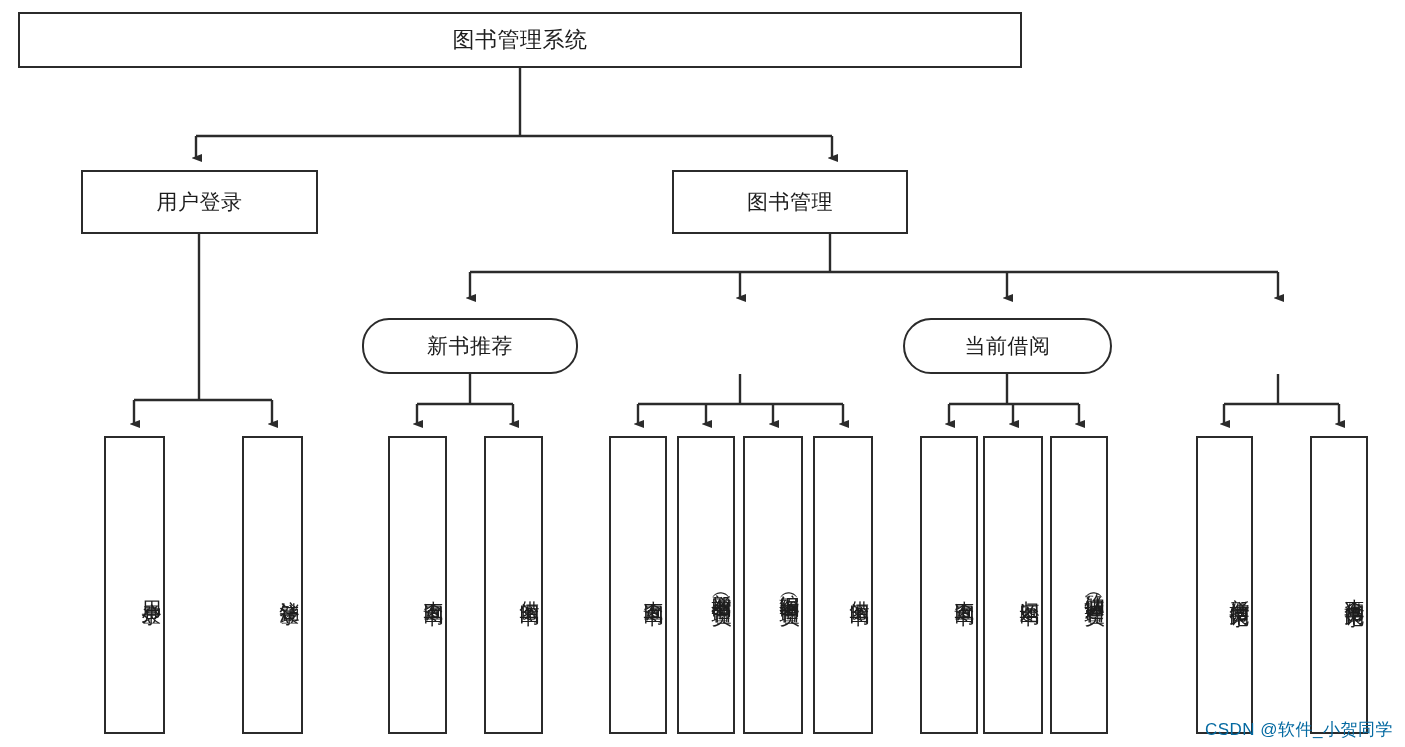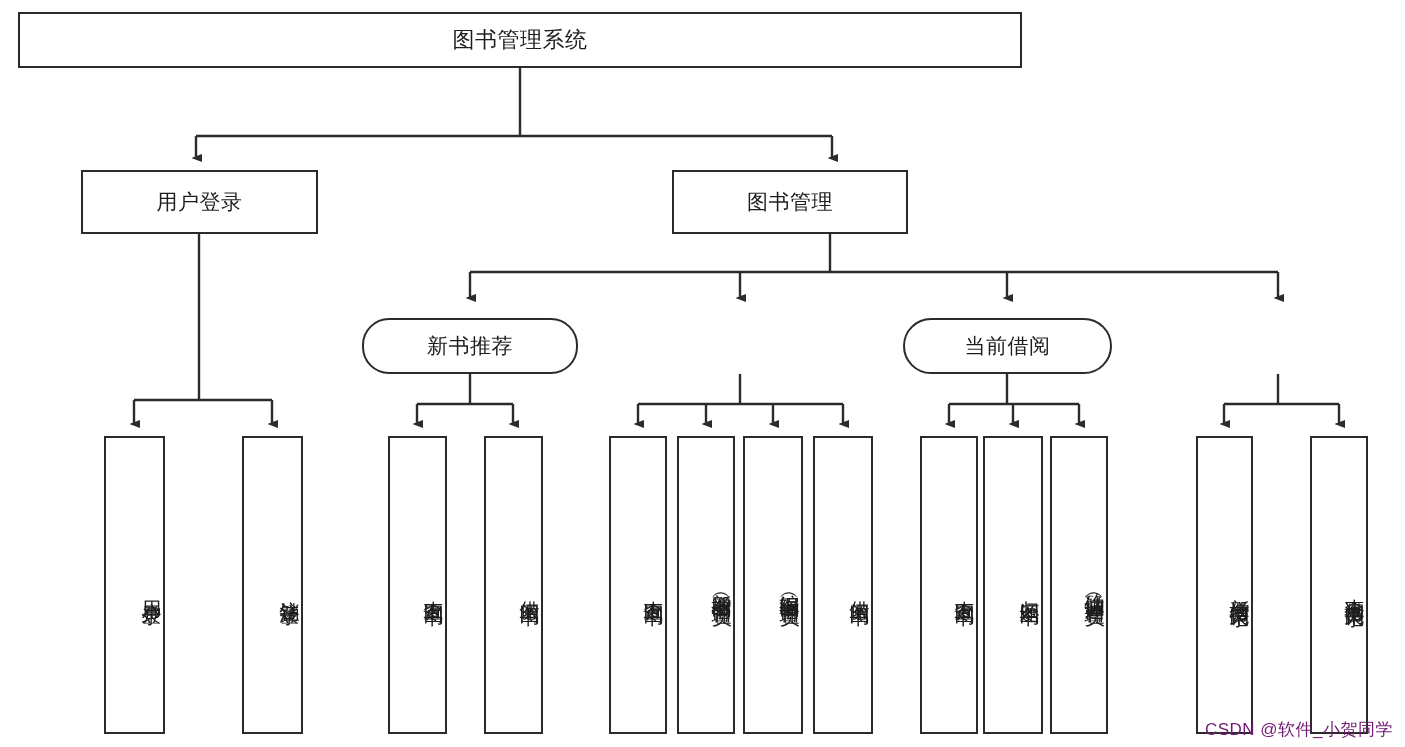--- a/index.html
+++ b/index.html
@@ -59,21 +59,21 @@
     top: 0;
     width: 1405px;
     height: 747px;
     pointer-events: none;
   }
   .watermark {
     position: absolute;
     right: 12px;
     bottom: 6px;
     font-size: 17px;
-    color: #701a75;
+    color: #0369a1;
     letter-spacing: 0.5px;
     white-space: nowrap;
   }
 </style>
 </head>
 <body>
 
 <div id="canvas">
 
   <svg class="links" viewBox="0 0 1405 747">

